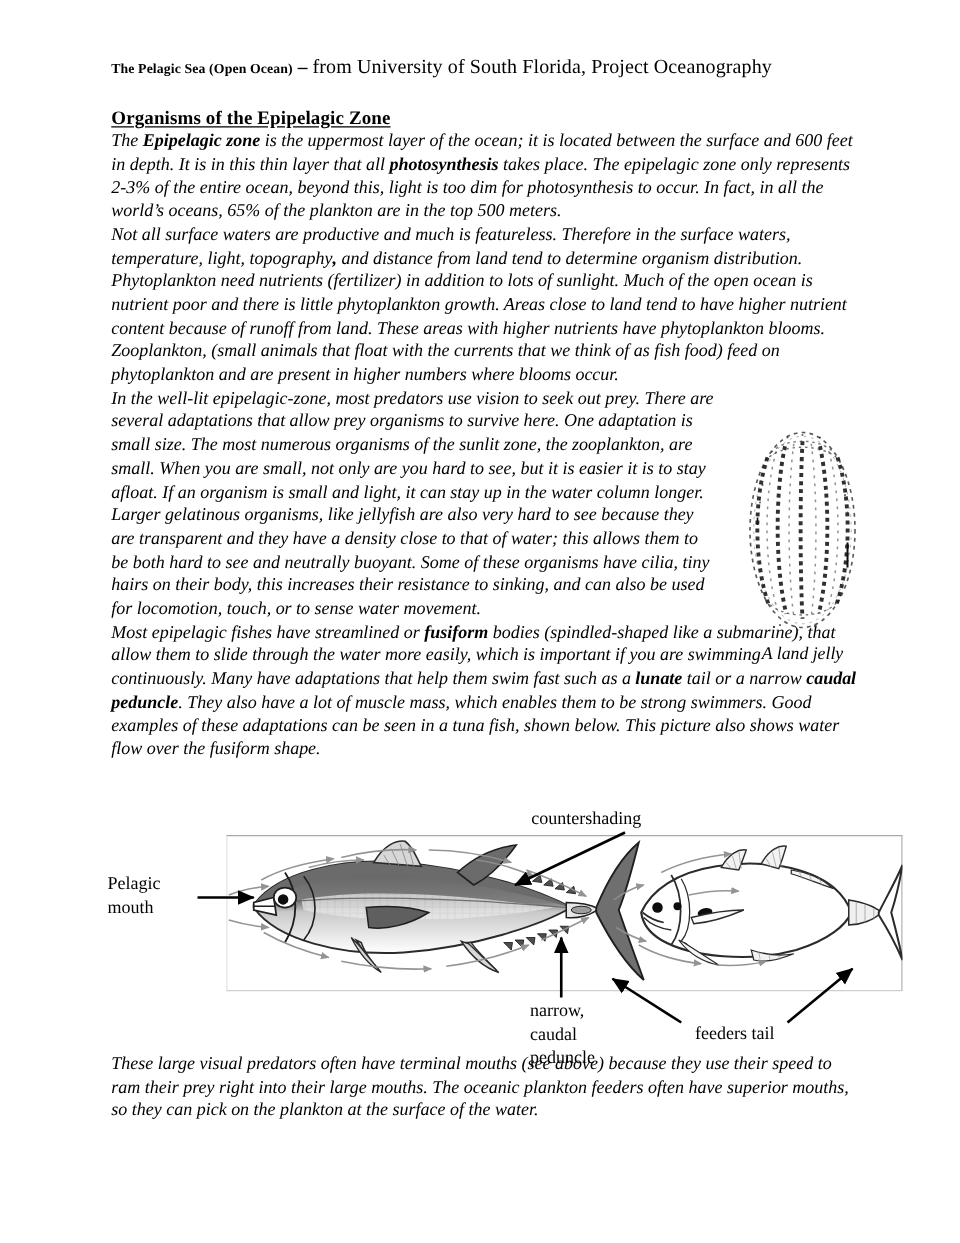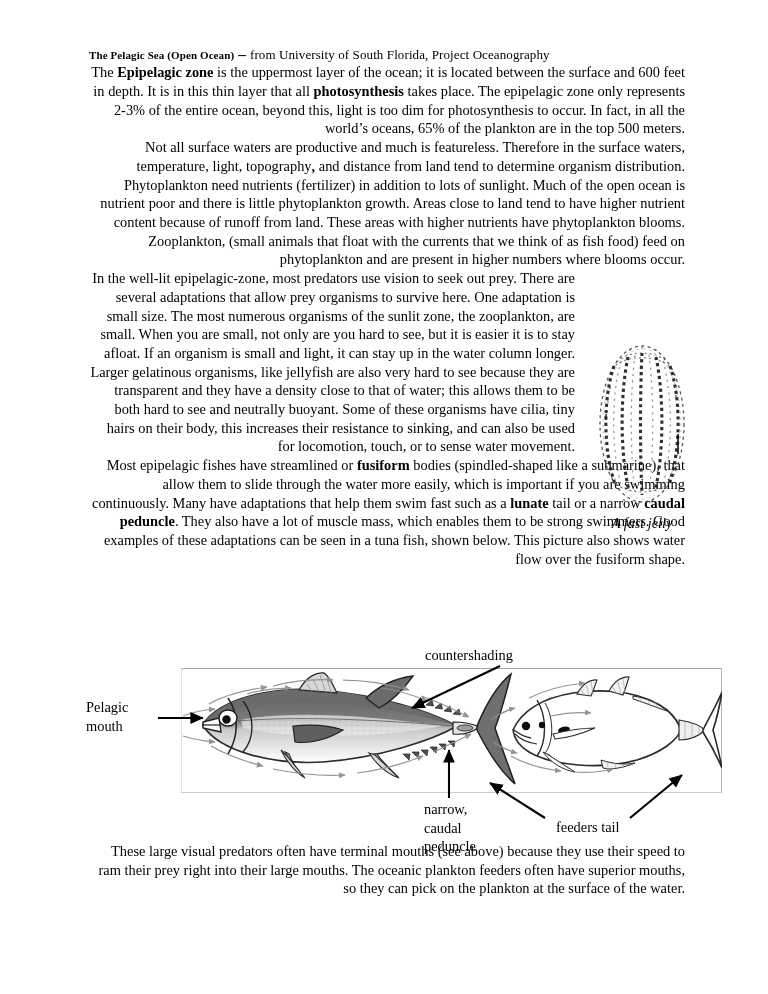--- a/index.html
+++ b/index.html
@@ -36,35 +36,36 @@
   .title-main {
     font-weight: bold;
     font-size: 11px;
   }
   .title-dash {
     font-weight: bold;
     font-size: 15.5px;
   }
   .title-src {
     font-weight: normal;
-    font-size: 13px;
+    font-size: 16px;
   }
   .section-head {
     margin-top: 22px;
     font-size: 15.2px;
     font-weight: bold;
     text-decoration: underline;
     text-underline-offset: 2px;
     letter-spacing: 0.1px;
   }
   p.body-para {
     font-size: 14.4px;
     line-height: 18.7px;
     margin: 0;
-    text-align: right;
+    text-align: left;
+    font-style: italic;
   }
   .para-1 { margin-top: 21px; }
   .para-2 {
     margin-top: 22px;
     width: 486px;
   }
   .para-3 { margin-top: 22px; }
   .para-4 { margin-top: 14px; }
   b, strong { font-weight: bold; }
 
@@ -138,20 +139,21 @@
 <body>
 
 <div class="page">
 
   <div class="doc">
 
     <div class="title-line">
       <span class="title-main">The Pelagic Sea (Open Ocean)</span><span class="title-dash"> – </span><span class="title-src">from University of South Florida, Project Oceanography</span>
     </div>
 
+    <div class="section-head">Organisms of the Epipelagic Zone</div>
 
     <p class="body-para para-1"><span>The </span><b>Epipelagic zone</b><span> is the uppermost layer of the ocean; it is located between the surface and 600 feet in depth. It is in this thin layer that all </span><b>photosynthesis</b><span> takes place. The epipelagic zone only represents 2-3% of the entire ocean, beyond this, light is too dim for photosynthesis to occur. In fact, in all the world’s oceans, 65% of the plankton are in the top 500 meters.</span><br><span>Not all surface waters are productive and much is featureless.  Therefore in the surface waters, temperature, light, topography</span><b>,</b><span> and distance from land tend to determine organism distribution. Phytoplankton need nutrients (fertilizer) in addition to lots of sunlight. Much of the open ocean is nutrient poor and there is little phytoplankton growth. Areas close to land tend to have higher nutrient content because of runoff from land. These areas with higher nutrients have phytoplankton blooms. Zooplankton, (small animals that float with the currents that we think of as fish food) feed on phytoplankton and are present in higher numbers where blooms occur.</span></p>
 
     <p class="body-para para-2">In the well-lit epipelagic-zone, most predators use vision to seek out prey. There are several adaptations that allow prey organisms to survive here. One adaptation is small size. The most numerous organisms of the sunlit zone, the zooplankton, are small. When you are small, not only are you hard to see, but it is easier it is to stay afloat. If an organism is small and light, it can stay up in the water column longer. Larger gelatinous organisms, like jellyfish are also very hard to see because they are transparent and they have a density close to that of water; this allows them to be both hard to see and neutrally buoyant. Some of these organisms have cilia, tiny hairs on their body, this increases their resistance to sinking, and can also be used for locomotion, touch, or to sense water movement.</p>
 
     <p class="body-para para-3"><span>Most epipelagic fishes have streamlined or </span><b>fusiform</b><span> bodies (spindled-shaped like a submarine), that allow them to slide through the water more easily, which is important if you are swimming continuously. Many have adaptations that help them swim fast such as a </span><b>lunate</b><span> tail or a narrow </span><b>caudal peduncle</b><span>. They also have a lot of muscle mass, which enables them to be strong swimmers. Good examples of these adaptations can be seen in a tuna fish, shown below. This picture also shows water flow over the fusiform shape.</span></p>
   </div>
 
   <div class="jelly-fig">
     <svg class="jelly-art" viewBox="0 0 104 175">
@@ -197,21 +199,21 @@
         <circle cx="86" cy="58" r="0.9"></circle>
           <circle cx="88" cy="72" r="0.8"></circle>
         <circle cx="34" cy="162" r="0.9"></circle>
           <circle cx="62" cy="163" r="0.9"></circle>
         <circle cx="48" cy="166" r="0.8"></circle>
           <circle cx="52" cy="10" r="0.8"></circle>
         <circle cx="40" cy="12" r="0.8"></circle>
           <circle cx="66" cy="12" r="0.8"></circle>
       </g>
     </svg>
-    <div class="jelly-cap">A fast jelly</div>
+    <div class="jelly-cap">A land jelly</div>
   </div>
 
   <div class="fish-zone">
 
     <div class="fish-box"></div>
 
     <svg class="fish-svg" viewBox="0 0 541 125">
       <defs>
         <linearGradient id="tunaBack" x1="0" y1="0" x2="0" y2="1">
           <stop offset="0%" stop-color="#5d5d5d"></stop>

